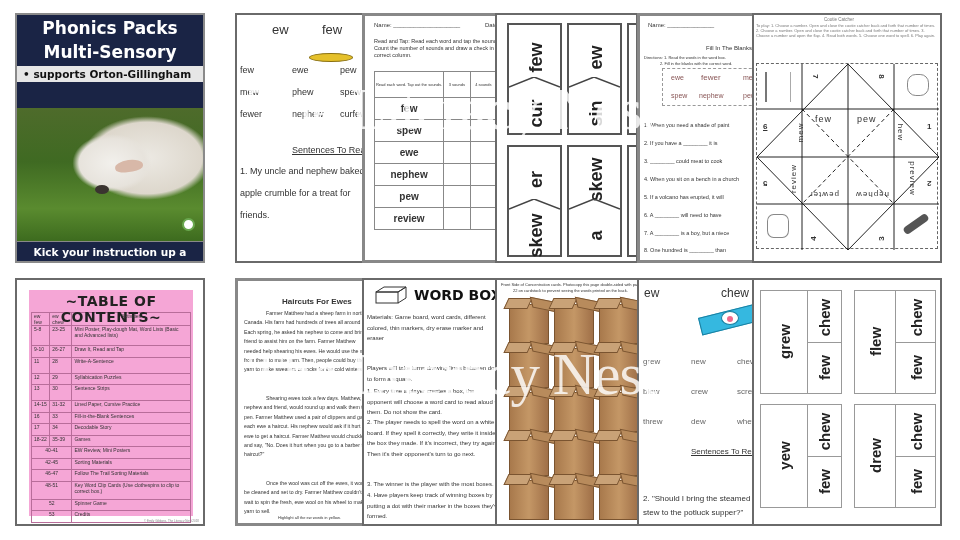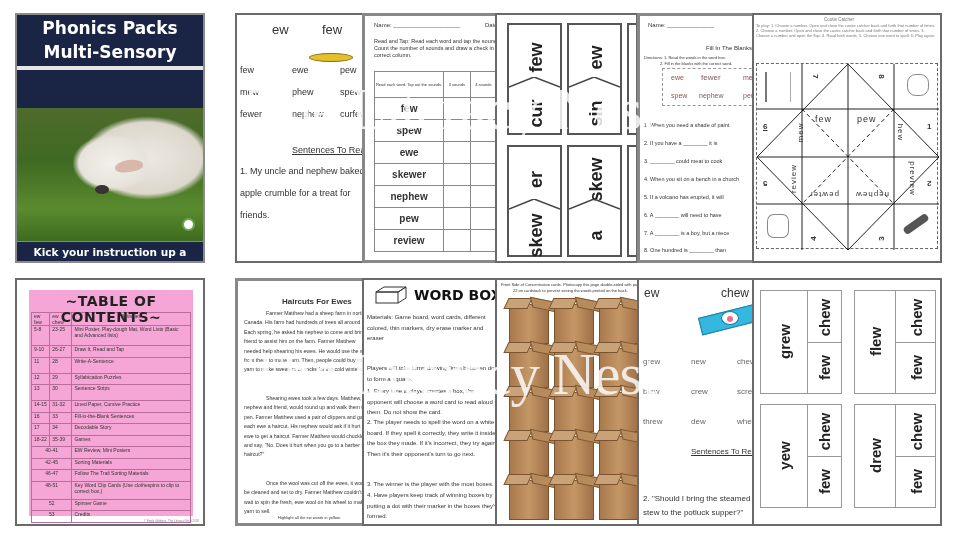--- a/index.html
+++ b/index.html
@@ -51,20 +51,21 @@
 .box::after{content:"";position:absolute;right:-6px;top:-6px;width:20px;height:9px;background:#b88b5c;transform:skewX(25deg) rotate(12deg);border:1px solid #7a5430;}
 .vw{position:absolute;font-weight:bold;color:#222;font-size:15px;transform:rotate(-90deg);white-space:nowrap;text-align:center;}
 </style>
 </head>
 <body>
 
 <div id="cover" class="page">
   <div class="ttl">Phonics Packs</div>
   <div class="ttl">Multi-Sensory</div>
   <div class="band">
+    <div class="b">• <span>supports Orton-Gillingham</span></div>
   </div>
   <div class="photo"></div>
   <div class="ear"></div>
   <div class="eye"></div>
   <div class="owl"></div>
   <div class="kick">Kick your instruction up a notch!</div>
 </div>
 
 <div id="toc" class="page">
   <div class="inner">
@@ -184,25 +185,20 @@
           <td class="s"></td>
           <td class="s"></td>
         </tr>
     <tr>
           <td>spew</td>
           <td class="s"></td>
           <td class="s"></td>
         </tr>
     <tr>
           <td>ewe</td>
-          <td class="s"></td>
-          <td class="s"></td>
-        </tr>
-    <tr>
-          <td>skewer</td>
           <td class="s"></td>
           <td class="s"></td>
         </tr>
     <tr>
           <td>nephew</td>
           <td class="s"></td>
           <td class="s"></td>
         </tr>
     <tr>
           <td>pew</td>

